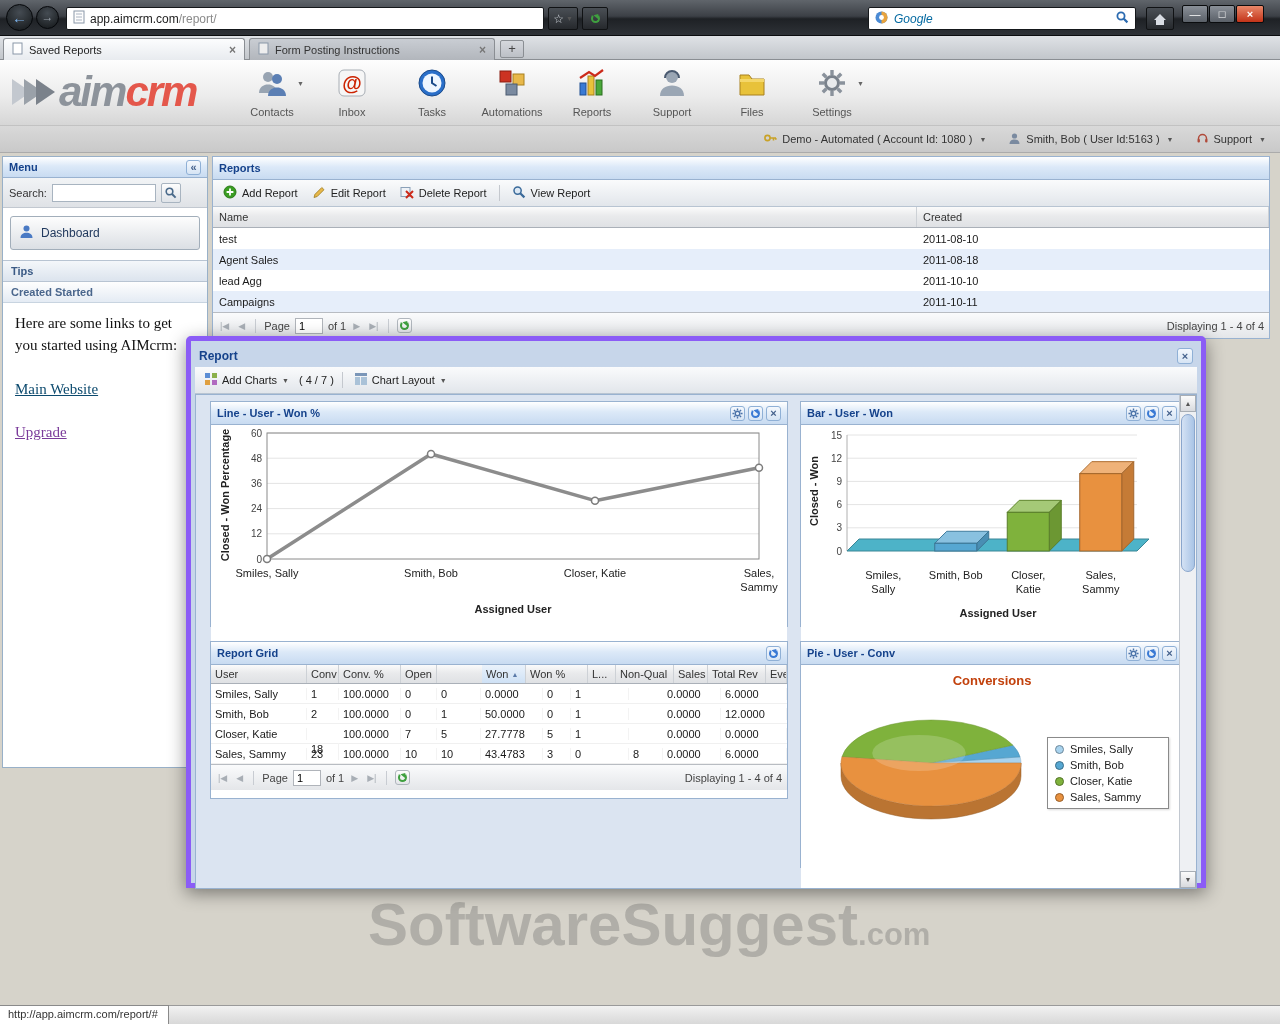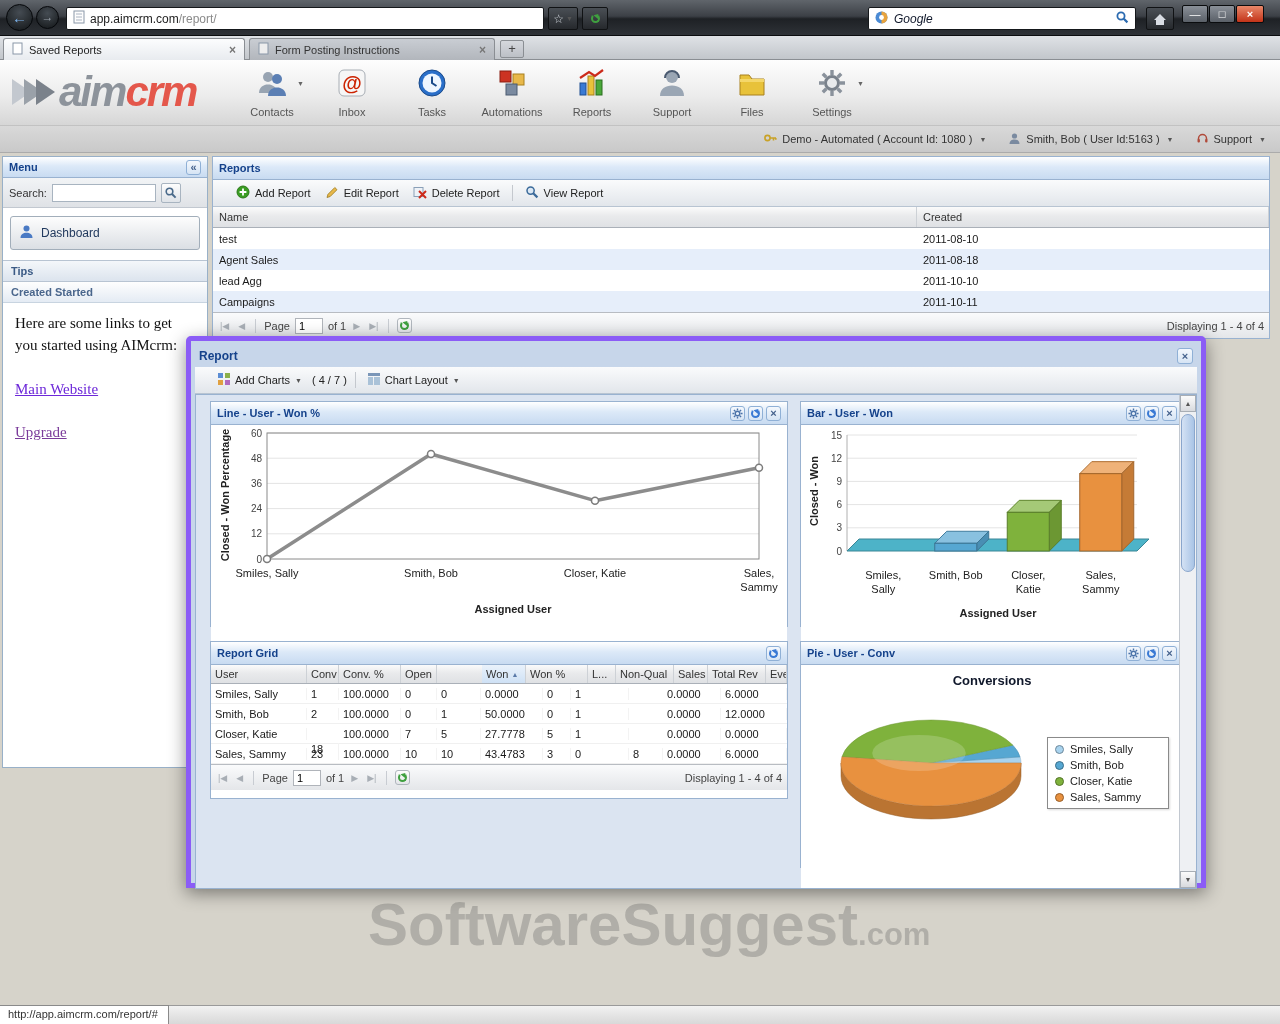--- a/index.html
+++ b/index.html
@@ -16,21 +16,21 @@
 .navbtn.fwd{left:36px;width:23px;height:23px;top:6px;color:#9aa2aa;font-size:12px;line-height:21px;}
 .urlfield{position:absolute;left:66px;top:7px;width:478px;height:23px;background:#fff;border:1px solid #15181b;
  border-radius:2px;display:flex;align-items:center;gap:5px;padding:0 6px;font-size:12px;color:#222;}
 .url-path{color:#8a8a8a;}
 .chip{position:absolute;top:7px;height:23px;background:linear-gradient(#4a4f55,#26292d);border:1px solid #101214;
  border-radius:2px;color:#cfd4da;font-size:12px;display:flex;align-items:center;justify-content:center;gap:2px;}
 .star-btn{left:548px;width:30px;}
 .go-btn{left:582px;width:26px;}
 .searchbox{position:absolute;left:868px;top:7px;width:268px;height:23px;background:#fff;border:1px solid #15181b;
  border-radius:2px;display:flex;align-items:center;gap:6px;padding:0 6px;font-size:12px;}
-.search-hint{color:#0f172a;font-style:italic;flex:1;}
+.search-hint{color:#0369a1;font-style:italic;flex:1;}
 .homebtn{left:1146px;width:28px;}
 .winbtn{position:absolute;top:5px;height:18px;width:26px;border:1px solid #0a0c0e;border-radius:2px;
  background:linear-gradient(#8a9098,#5a6068);color:#fff;font-size:11px;line-height:16px;text-align:center;}
 .winbtn.min{left:1182px;}
 .winbtn.max{left:1209px;}
 .winbtn.close{left:1236px;background:linear-gradient(#e8886a,#c33318);width:28px;font-weight:bold;}
 
 
 .tabbar{position:absolute;top:36px;left:0;width:1280px;height:24px;
  background:linear-gradient(#dfe2e6,#c2c6cb);border-bottom:1px solid #8a8e93;z-index:6;}
@@ -90,21 +90,21 @@
 
 
 .pagingbar{display:flex;align-items:center;gap:5px;height:26px;padding:0 5px;
  background:linear-gradient(#fafbfc,#e4e6e9);border-top:1px solid #b8bcc2;font-size:11px;color:#444;}
 .pgbtn{color:#a8aeb5;font-size:9px;padding:0 2px;cursor:pointer;}
 .pg-sep{width:1px;height:14px;background:#c8ccd2;margin:0 3px;}
 .pg-input{width:28px;height:16px;border:1px solid #b0b4ba;font-size:11px;padding:0 3px;}
 .pg-display{margin-left:auto;color:#444;}
 
 
-.tbar{display:flex;align-items:center;gap:6px;height:27px;padding:0 19px;
+.tbar{display:flex;align-items:center;gap:6px;height:27px;padding:0 6px;
  background:linear-gradient(#fafbfc,#e2e6eb);border-bottom:1px solid #b8c4d2;font-size:11px;color:#222;}
 .tb-btn{display:flex;align-items:center;gap:5px;padding:2px 4px;border-radius:3px;cursor:pointer;}
 .tb-sep{width:1px;height:16px;background:#c4c8ce;margin:0 2px;}
 .caret{font-size:7px;color:#555;}
 
 
 .sidebar{position:absolute;left:2px;top:156px;width:206px;height:612px;background:#fff;
  border:1px solid #98b0c8;z-index:2;}
 .menu-hdr{height:21px;}
 .searchrow{display:flex;align-items:center;gap:5px;height:30px;padding:0 6px;
@@ -116,21 +116,21 @@
  background:linear-gradient(#fdfdfd,#dbdfe4);border:1px solid #a2aeba;border-radius:3px;
  font-size:12px;color:#223a5e;cursor:pointer;}
 .tips-hdr{margin-top:10px;height:22px;display:flex;align-items:center;padding:0 8px;
  background:linear-gradient(#f4f7fa,#dce4ee);border-top:1px solid #b8c4d2;border-bottom:1px solid #b8c4d2;
  font-size:11px;font-weight:bold;color:#3a5a85;}
 .gs-hdr{height:21px;display:flex;align-items:center;padding:0 8px;
  background:linear-gradient(#fefefe,#e4ebf4);border-bottom:1px solid #c8d4e0;
  font-size:11px;font-weight:bold;color:#4a668c;}
 .gs-body{padding:10px 12px;font-family:"Liberation Serif",serif;font-size:15px;color:#111;line-height:1.45;}
 .gs-link{display:block;margin-top:22px;text-decoration:underline;cursor:pointer;}
-.gs-link.l0{color:#6d28d9;}
+.gs-link.l0{color:#0c4a6e;}
 .gs-link.l1{color:#7a3a9a;}
 
 
 .reports-panel{position:absolute;left:212px;top:156px;width:1058px;z-index:2;}
 .rp-namecell{width:704px;}
 .rp-createdcell{flex:1;}
 
 
 .watermark{position:absolute;left:368px;top:890px;z-index:3;font-weight:bold;
  color:rgba(90,90,90,0.30);font-size:60px;letter-spacing:0;white-space:nowrap;}
@@ -148,21 +148,21 @@
 .dlg-content{position:relative;height:495px;background:#dbe4f1;border:1px solid #99b2d0;overflow:hidden;}
 .chart-panel{position:absolute;}
 .chart-body{position:relative;width:100%;height:100%;background:#fff;overflow:hidden;}
 .line-panel{left:14px;top:6px;width:578px;height:226px;}
 .bar-panel{left:604px;top:6px;width:384px;height:226px;}
 .gridp{left:14px;top:246px;width:578px;height:158px;}
 .pie-panel{left:604px;top:246px;width:384px;height:227px;}
 .xcat{position:absolute;font-size:11px;color:#222;text-align:center;line-height:1.25;}
 .xaxis-title{position:absolute;font-size:11px;font-weight:bold;color:#222;text-align:center;}
 .yaxis-title{position:absolute;font-size:11px;font-weight:bold;color:#222;text-align:center;transform:rotate(-90deg);}
-.pie-title{position:absolute;left:0;top:8px;width:100%;text-align:center;font-size:13px;font-weight:bold;color:#0f172a;}
+.pie-title{position:absolute;left:0;top:8px;width:100%;text-align:center;font-size:13px;font-weight:bold;color:#c2410c;}
 #pie-chart-body svg{position:absolute;left:10px;top:34px;}
 .pie-legend{position:absolute;left:246px;top:72px;width:122px;background:#fff;border:1px solid #8a8a8a;
  box-shadow:1px 1px 2px rgba(0,0,0,0.15);padding:3px 2px;}
 .legend-item{display:flex;align-items:center;gap:6px;padding:2px 5px;font-size:11px;color:#222;}
 .legend-marker{width:9px;height:9px;border-radius:50%;border:1px solid #888;}
 
 .rg-hcell{font-size:11px;color:#333;padding:3px 4px;border-right:1px solid #cdd1d6;display:flex;align-items:center;gap:3px;overflow:hidden;white-space:nowrap;}
 .rg-hcell.sorted{background:linear-gradient(#eaf2fb,#cfe1f5);}
 .rg-row{display:flex;height:20px;align-items:center;border-bottom:1px solid #f0f0f0;}
 .rg-cell{font-size:11px;color:#1a1a1a;padding:0 4px;border-right:1px solid #f3f3f3;overflow:hidden;white-space:nowrap;}

